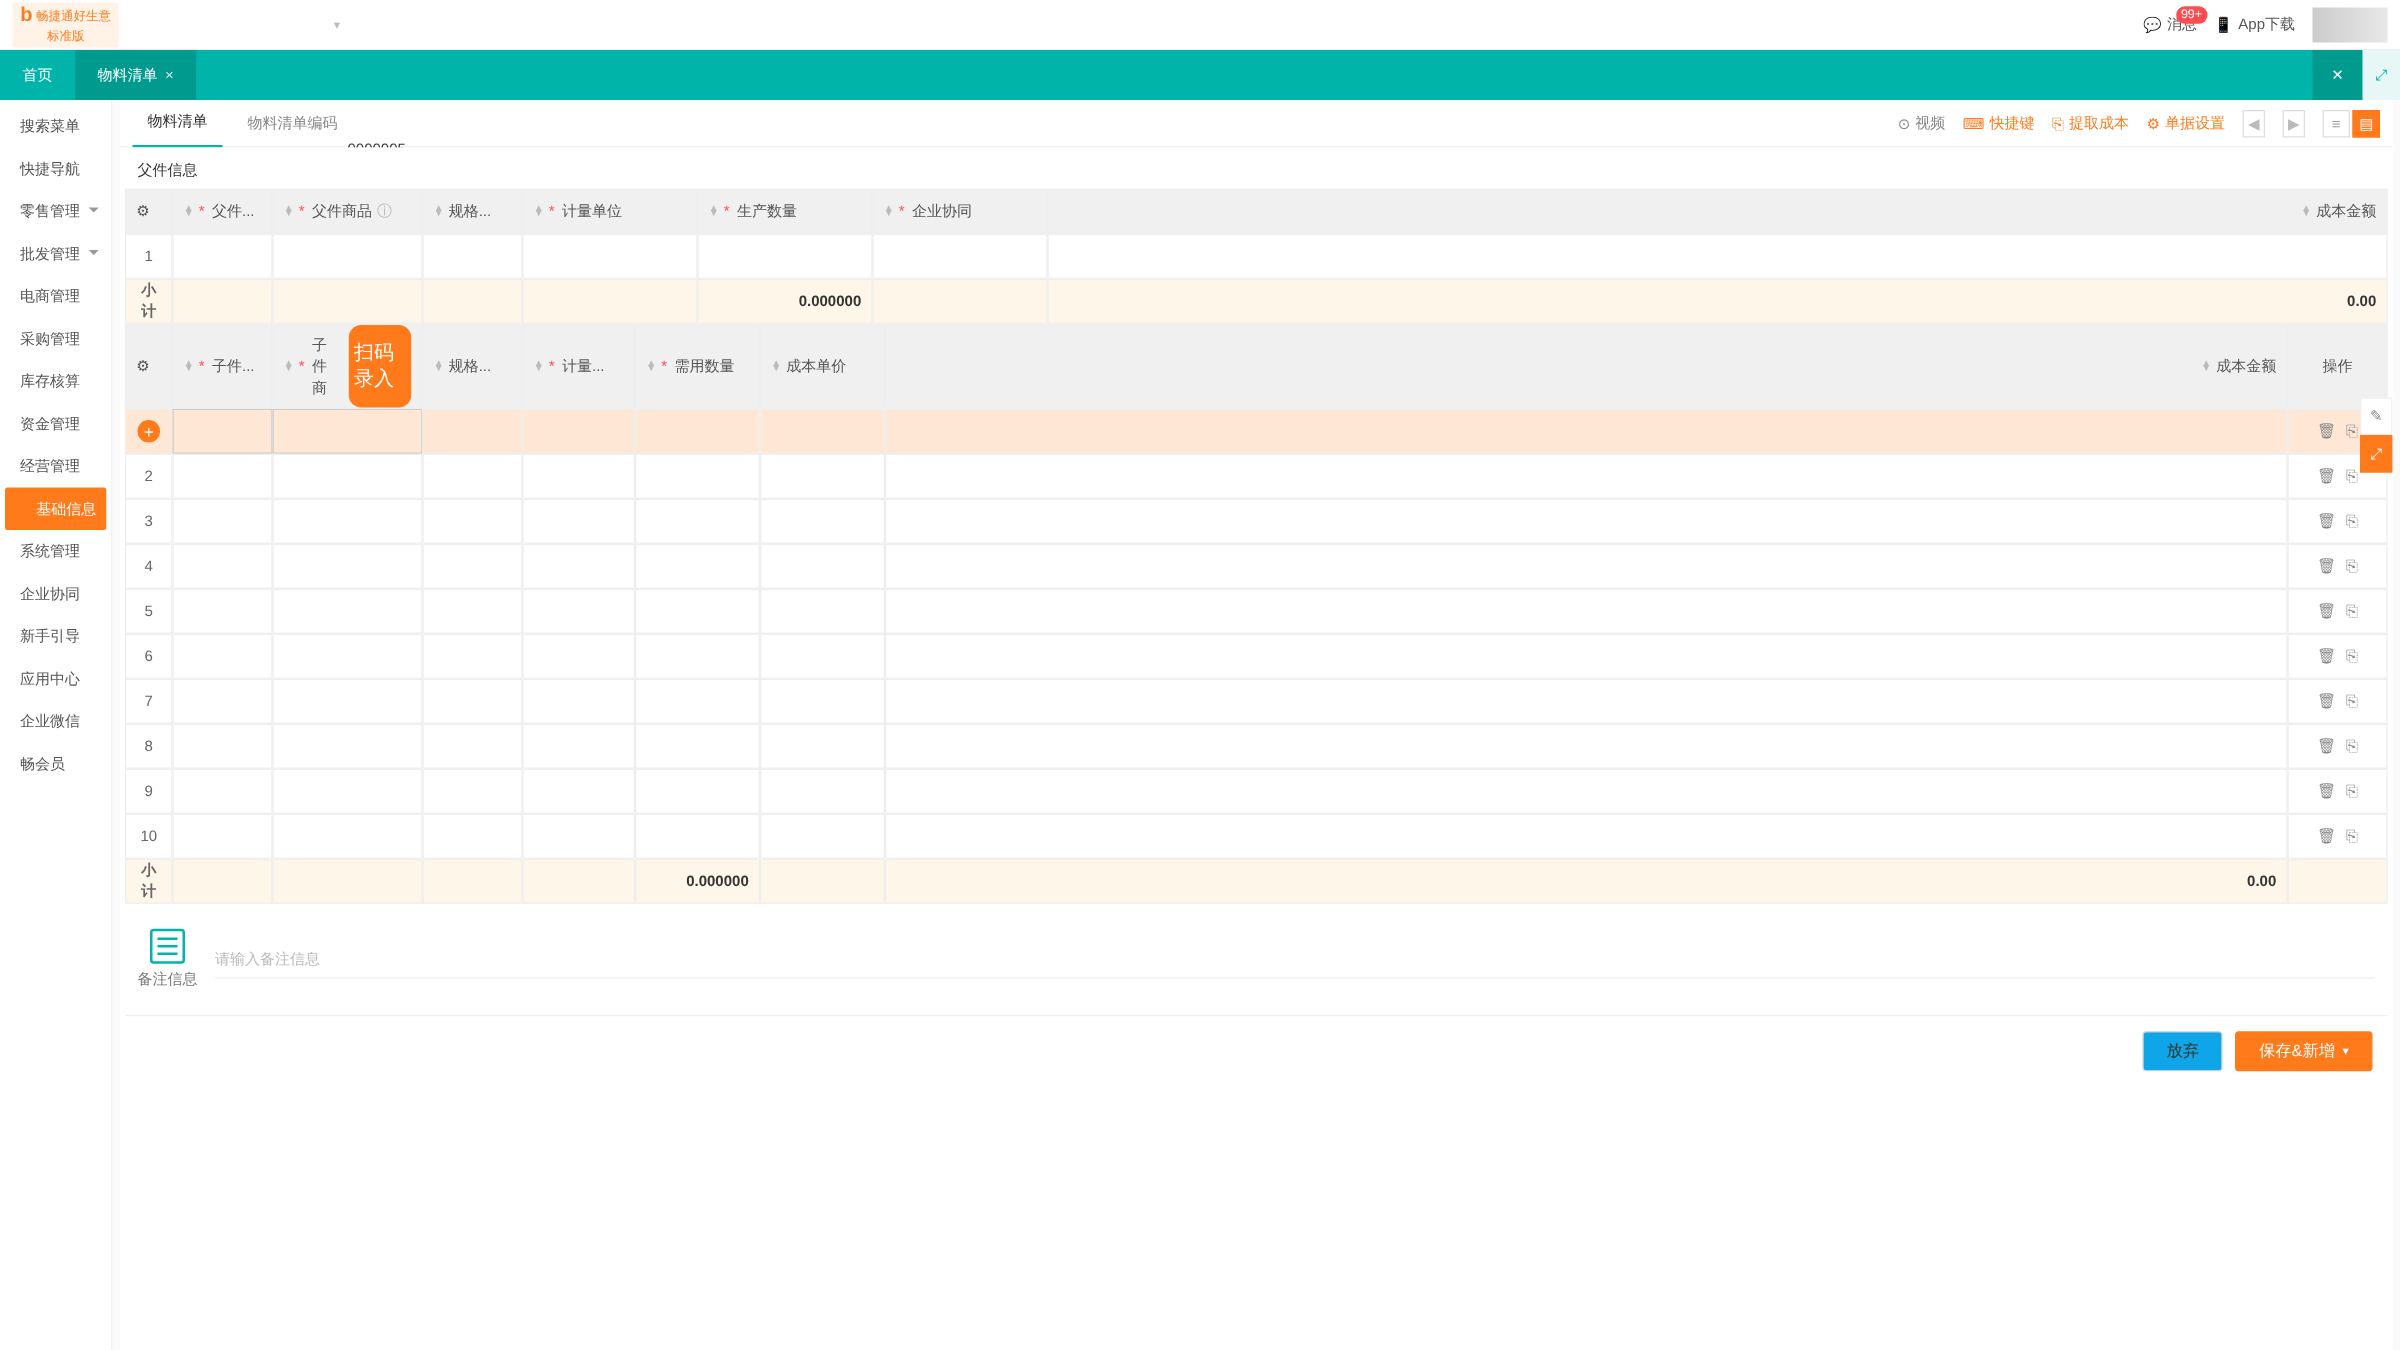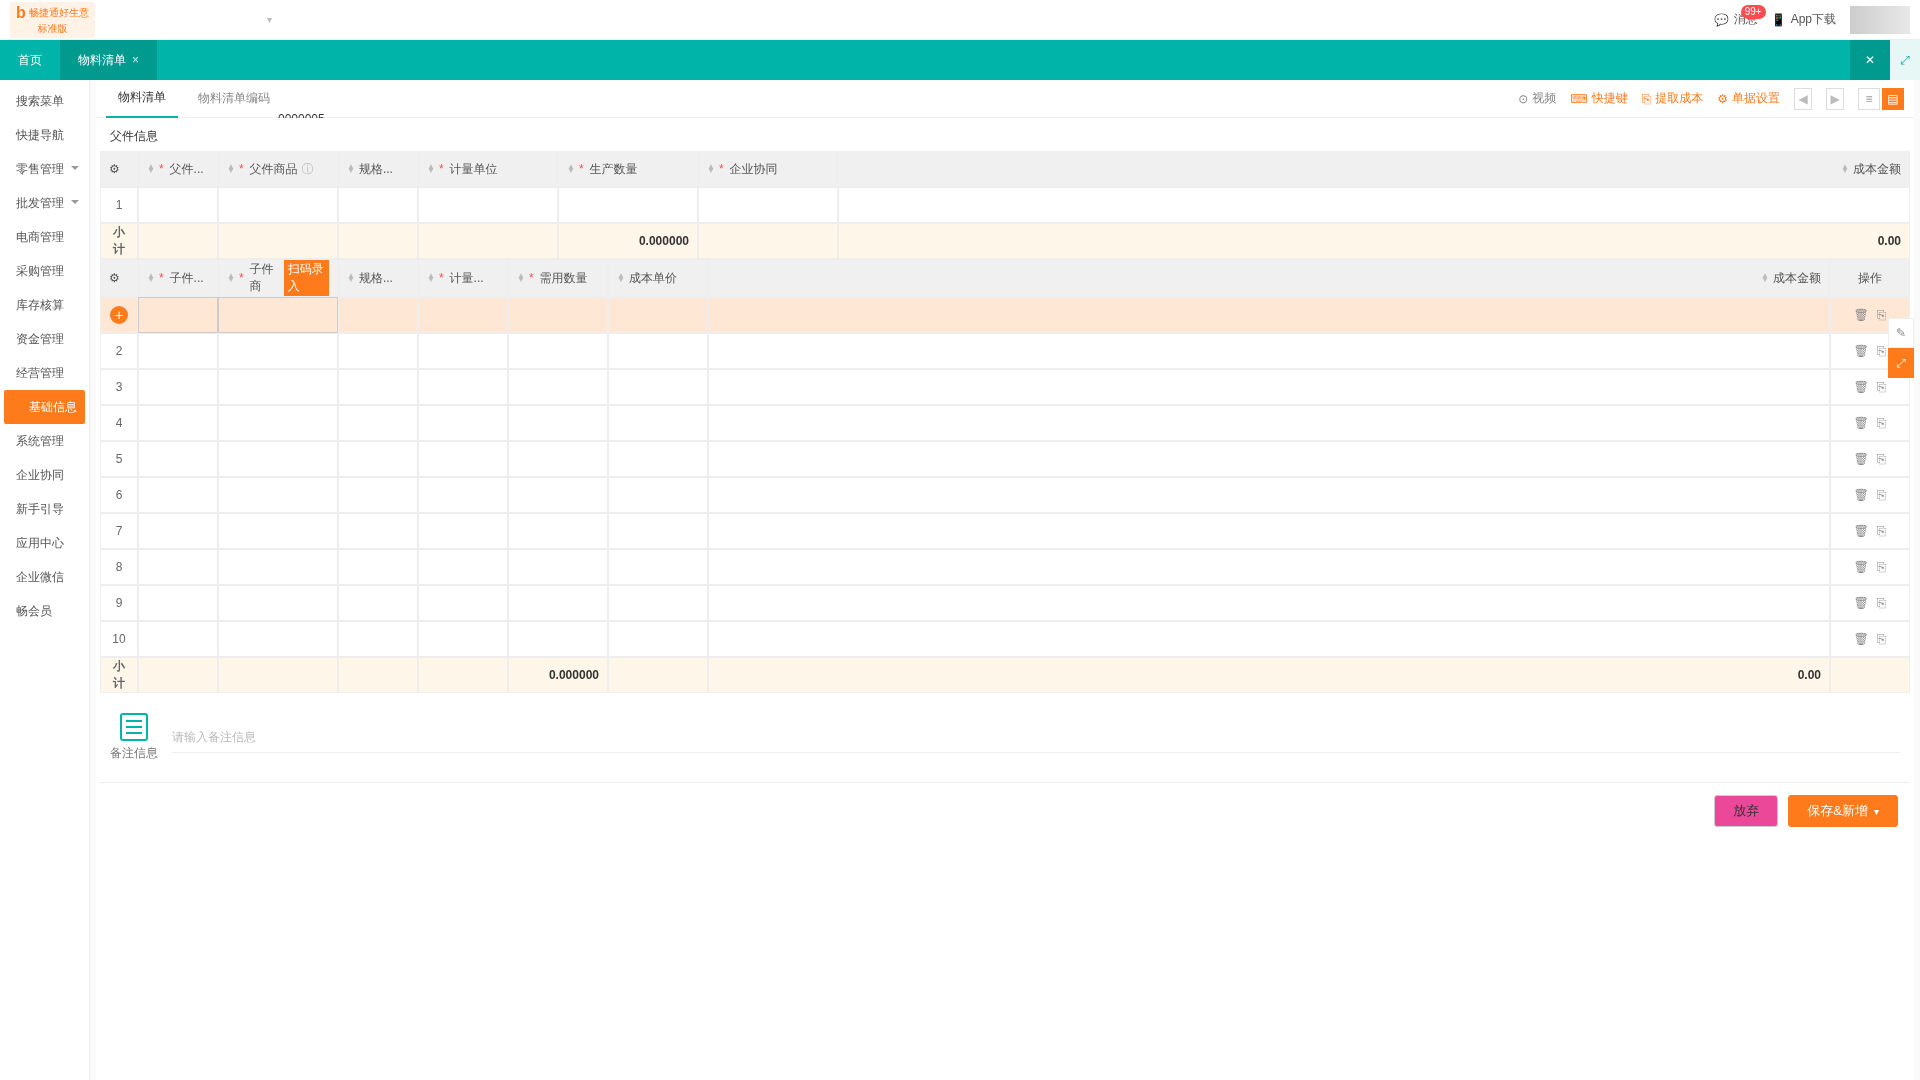--- a/index.html
+++ b/index.html
@@ -57,40 +57,40 @@
 .tbl th, .tbl td { border: 1px solid #eee; height: 36px; padding: 0 8px; }
 .tbl th { background: #f0f0f0; color: #555; font-weight: normal; position: relative; text-align: left; }
 .th-inner { display: flex; align-items: center; gap: 4px; }
 .sort-ic { display: inline-flex; flex-direction: column; line-height: 4px; color: #bbb; font-size: 8px; }
 .req-dot { color: #ff4d4f; margin-right: 2px; }
 .gear-cell { width: 38px; text-align: center; }
 .num-col { width: 38px; text-align: center; color: #666; }
 .subtotal-row td { background: #fff6ea; font-weight: bold; }
 .highlight-row td { background: #ffe7d6; }
 .add-btn { width: 18px; height: 18px; border-radius: 50%; background: #ff7a1a; color: #fff; display: inline-flex; align-items: center; justify-content: center; font-size: 14px; }
-.pill-orange { background: #ff7a1a; color: #fff; border-radius: 0; padding: 1px 4px; font-size: 12px; margin-left: 2px; }
+.pill-orange { background: #ff7a1a; color: #fff; border-radius: 10px; padding: 12px 4px; font-size: 16px; margin-left: 2px; }
 .op-cell { text-align: center; color: #888; }
 .op-ic { margin: 0 4px; cursor: pointer; }
 .editable-cell { border: 1px solid #ccc !important; background: #fff; }
 .right { text-align: right; }
 .parent-table th:last-child, .parent-table td:last-child { text-align: right; }
 .child-table .cost-col { text-align: right; }
 
 
 .remark-bar { margin-top: 10px; background: #fff; display: flex; align-items: center; padding: 10px; gap: 14px; }
 .remark-icon-box { display: flex; flex-direction: column; align-items: center; gap: 4px; color: #777; }
 .remark-icon { width: 28px; height: 28px; border: 2px solid #00b4aa; border-radius: 3px; position: relative; }
 .remark-icon::before { content: ""; position: absolute; left: 4px; right: 4px; top: 5px; height: 2px; background: #00b4aa; box-shadow: 0 6px 0 #00b4aa, 0 12px 0 #00b4aa; }
 .remark-input { flex: 1; border: none; border-bottom: 1px solid #eee; height: 30px; font-size: 12px; color: #333; outline: none; }
 .remark-input::placeholder { color: #bbb; }
 
 
 .footer { margin-top: 10px; background: #fff; border-top: 1px solid #eee; padding: 12px; display: flex; justify-content: flex-end; gap: 10px; }
 .btn { height: 32px; padding: 0 18px; border-radius: 3px; cursor: pointer; display: inline-flex; align-items: center; font-size: 13px; }
-.btn-default { border: 1px solid #ccc; background: #ec4899; color: #333; }
+.btn-default { border: 1px solid #ccc; background: #0ea5e9; color: #333; }
 .btn-primary { background: #ff7a1a; color: #fff; border: 1px solid #ff7a1a; }
 .btn-primary .chev { margin-left: 6px; font-size: 10px; }
 
 
 .right-rail { position: absolute; right: 0; top: 200px; display: flex; flex-direction: column; }
 .rail-btn { width: 26px; height: 30px; background: #fff; border: 1px solid #eee; display: flex; align-items: center; justify-content: center; color: #888; cursor: pointer; }
 .rail-btn.orange { background: #ff7a1a; color: #fff; border-color: #ff7a1a; }
 
 .scrollzone { flex: 1; overflow: auto; background: #fff; padding: 0 4px; position: relative; }
 </style>

